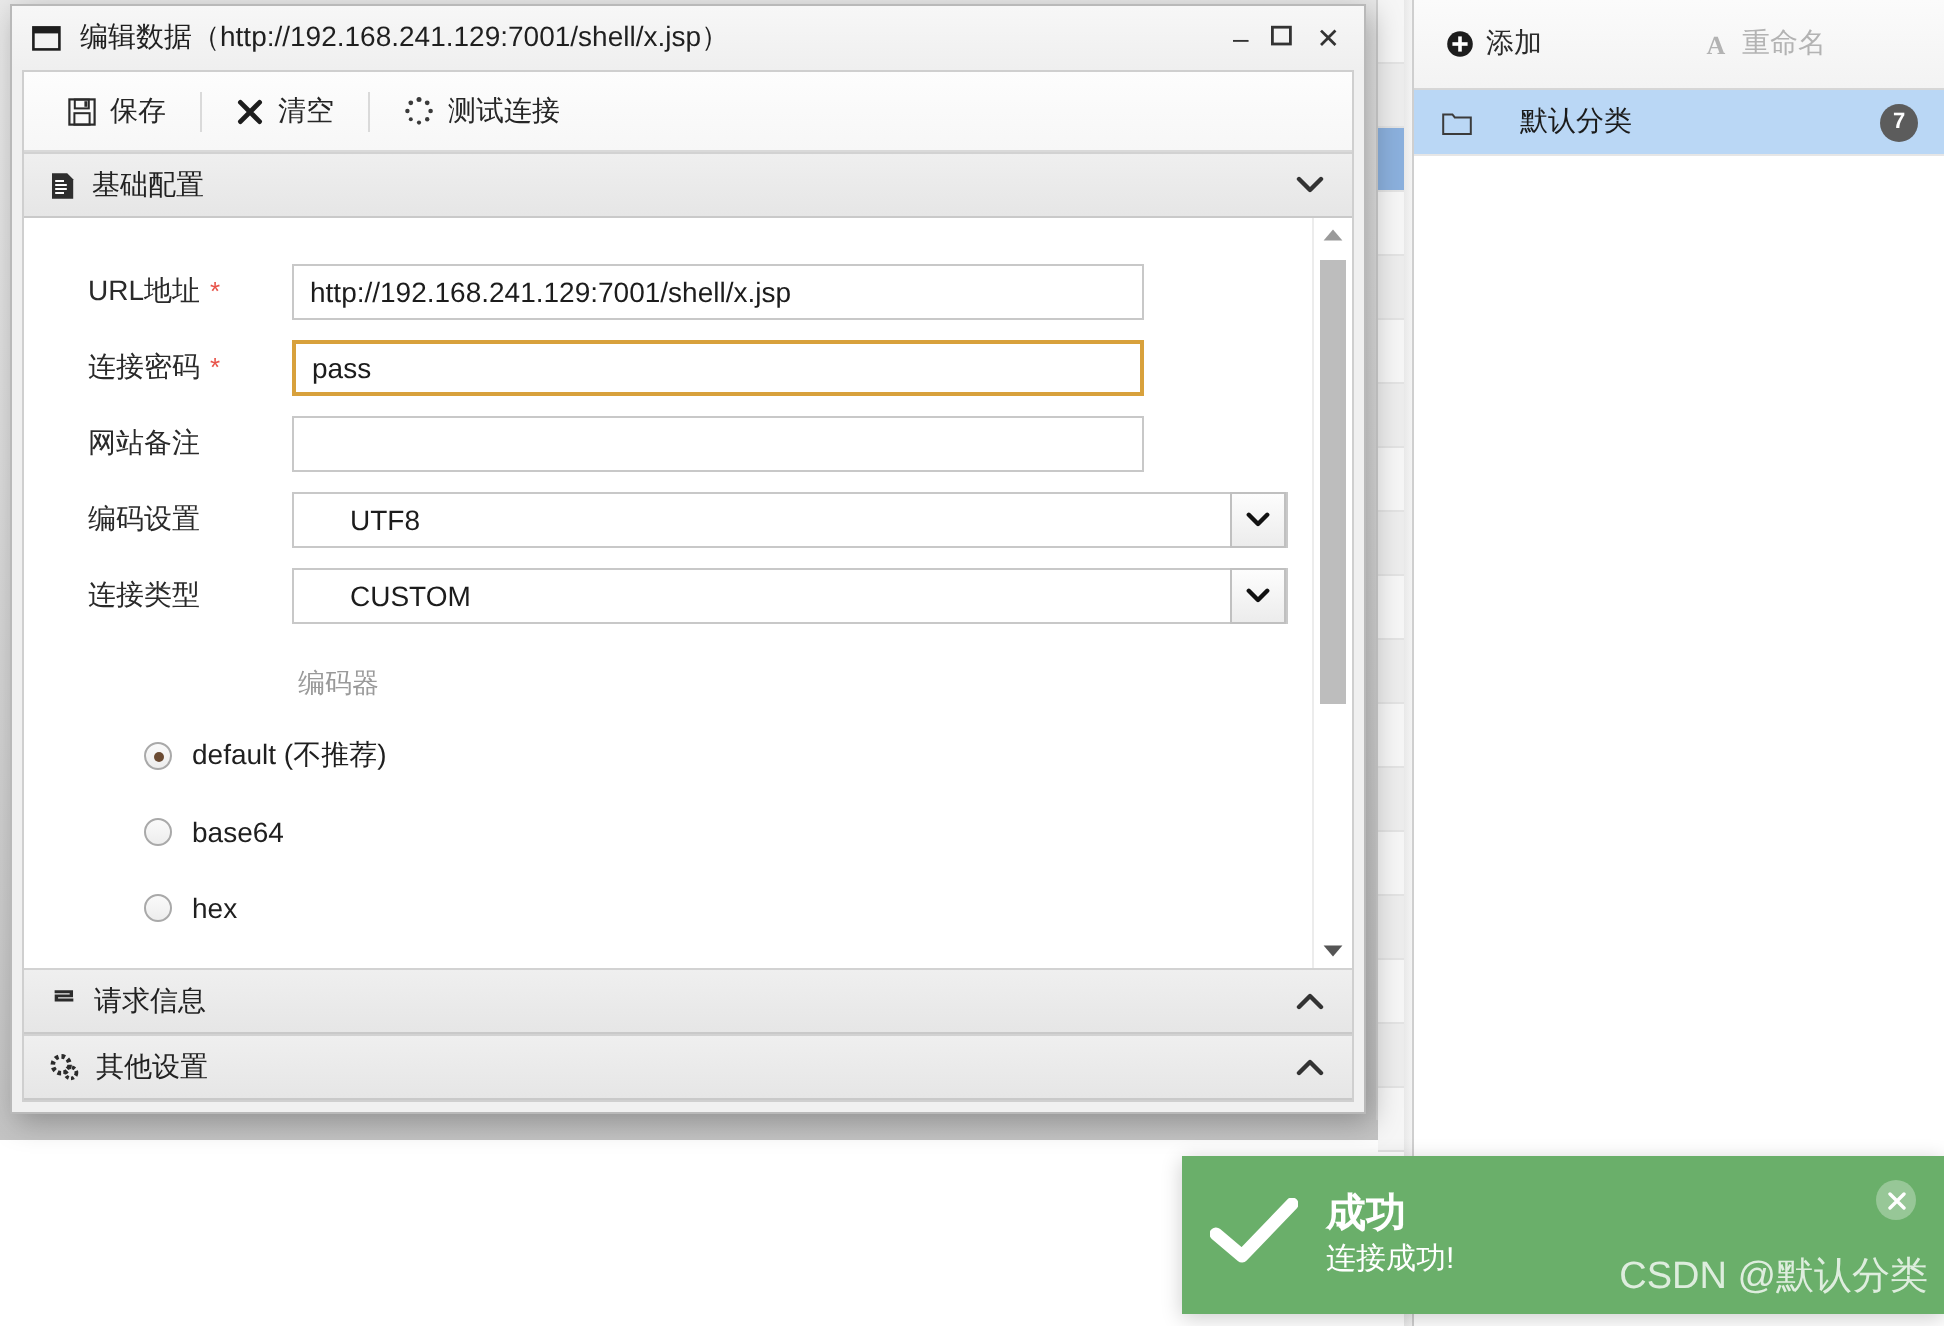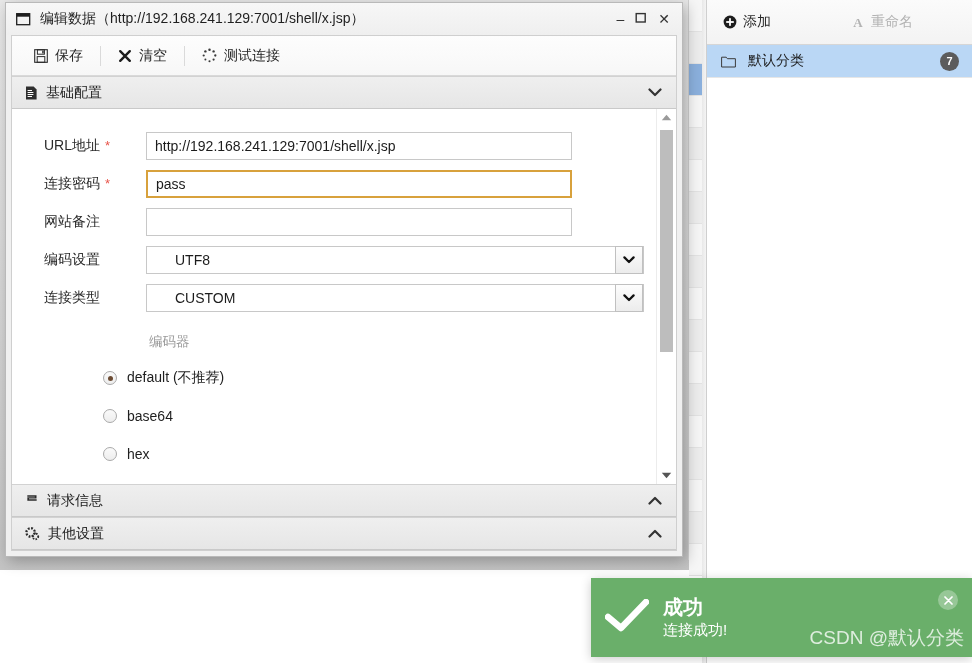--- a/index.html
+++ b/index.html
@@ -66,21 +66,21 @@
   .icn { display:inline-block; line-height: 0; }
 
   #cat-list { background: #ffffff; }
   .cat-row {
     height: 33px; display: flex; align-items: center;
     padding: 0 14px 0 14px; box-sizing: border-box;
     font-size: 14px; color: #1b1b1b;
     border-bottom: 1px solid #e6e6e6;
   }
   .cat-row.selected { background: #bad7f5; }
-  .cat-label { margin-left: 12px; flex: 1; }
+  .cat-label { margin-left: 24px; flex: 1; }
   .cat-badge {
     width: 19px; height: 19px; border-radius: 50%;
     background: #5c5c5c; color: #ffffff;
     font-size: 11px; font-weight: bold;
     display: flex; align-items: center; justify-content: center;
   }
 
   
   #dialog {
     position: absolute; left: 5px; top: 2px; width: 678px; height: 555px;
@@ -178,21 +178,21 @@
     display: flex; align-items: center; justify-content: center;
     font-size: 11px; color: #111;
   }
 
   .sub-label {
     padding-left: 137px; font-size: 13.5px; color: #9a9a9a;
     margin-top: 16px; margin-bottom: 8px;
   }
   .radio-row {
     display: flex; align-items: center;
-    padding-left: 91px; height: 38px;
+    padding-left: 60px; height: 38px;
     font-size: 14px; color: #1f1f1f;
   }
   .radio {
     width: 14px; height: 14px; border-radius: 50%;
     border: 1px solid #a9a9a9;
     background: linear-gradient(180deg,#fafafa,#ededed);
     margin-right: 10px; position: relative;
     box-sizing: border-box;
   }
   .radio.on::after {

